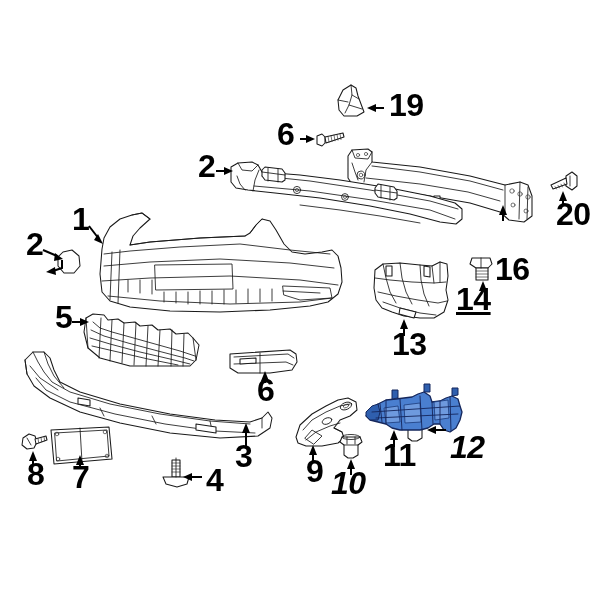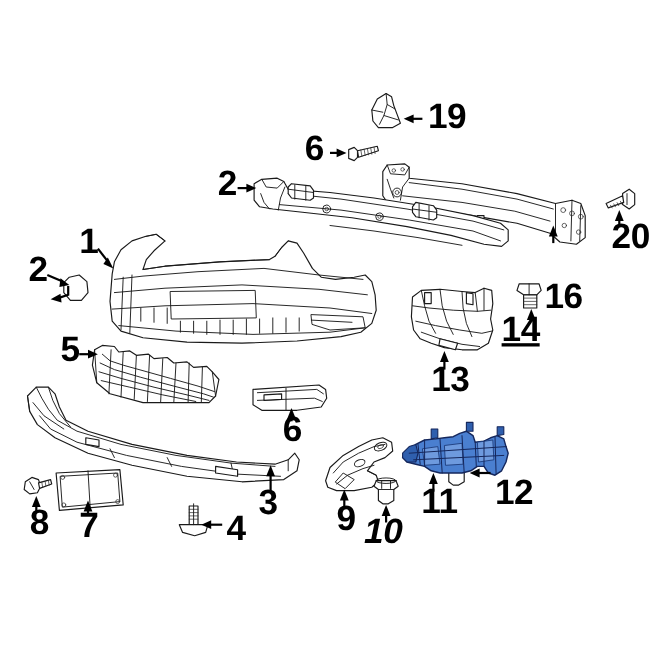--- a/index.html
+++ b/index.html
@@ -461,21 +461,21 @@
   <div class="callout-num" style="left:26px;  top:228px;">2</div>
   <div class="callout-num" style="left:235px; top:440px;">3</div>
   <div class="callout-num" style="left:206px; top:464px;">4</div>
   <div class="callout-num" style="left:55px;  top:301px;">5</div>
   <div class="callout-num" style="left:257px; top:374px;">6</div>
   <div class="callout-num" style="left:72px;  top:461px;">7</div>
   <div class="callout-num" style="left:27px;  top:458px;">8</div>
   <div class="callout-num" style="left:306px; top:455px;">9</div>
   <div class="callout-num" style="left:331px; top:467px;font-style:italic;">10</div>
   <div class="callout-num" style="left:383px; top:439px;">11</div>
-  <div class="callout-num" style="left:450px; top:431px;">12</div>
+  <div class="callout-num" style="left:450px; top:431px;font-style:italic;">12</div>
   <div class="callout-num" style="left:392px; top:328px;">13</div>
   <div class="callout-num" style="left:456px; top:283px;text-decoration:underline;">14</div>
   <div class="callout-num" style="left:198px; top:150px;">2</div>
   <div class="callout-num" style="left:495px; top:213px;margin-top:40px;">16</div>
   <div class="callout-num" style="left:277px; top:118px;">6</div>
   <div class="callout-num" style="left:556px; top:198px;">20</div>
   <div class="callout-num" style="left:389px; top:89px;">19</div>
 
 </div>
 

